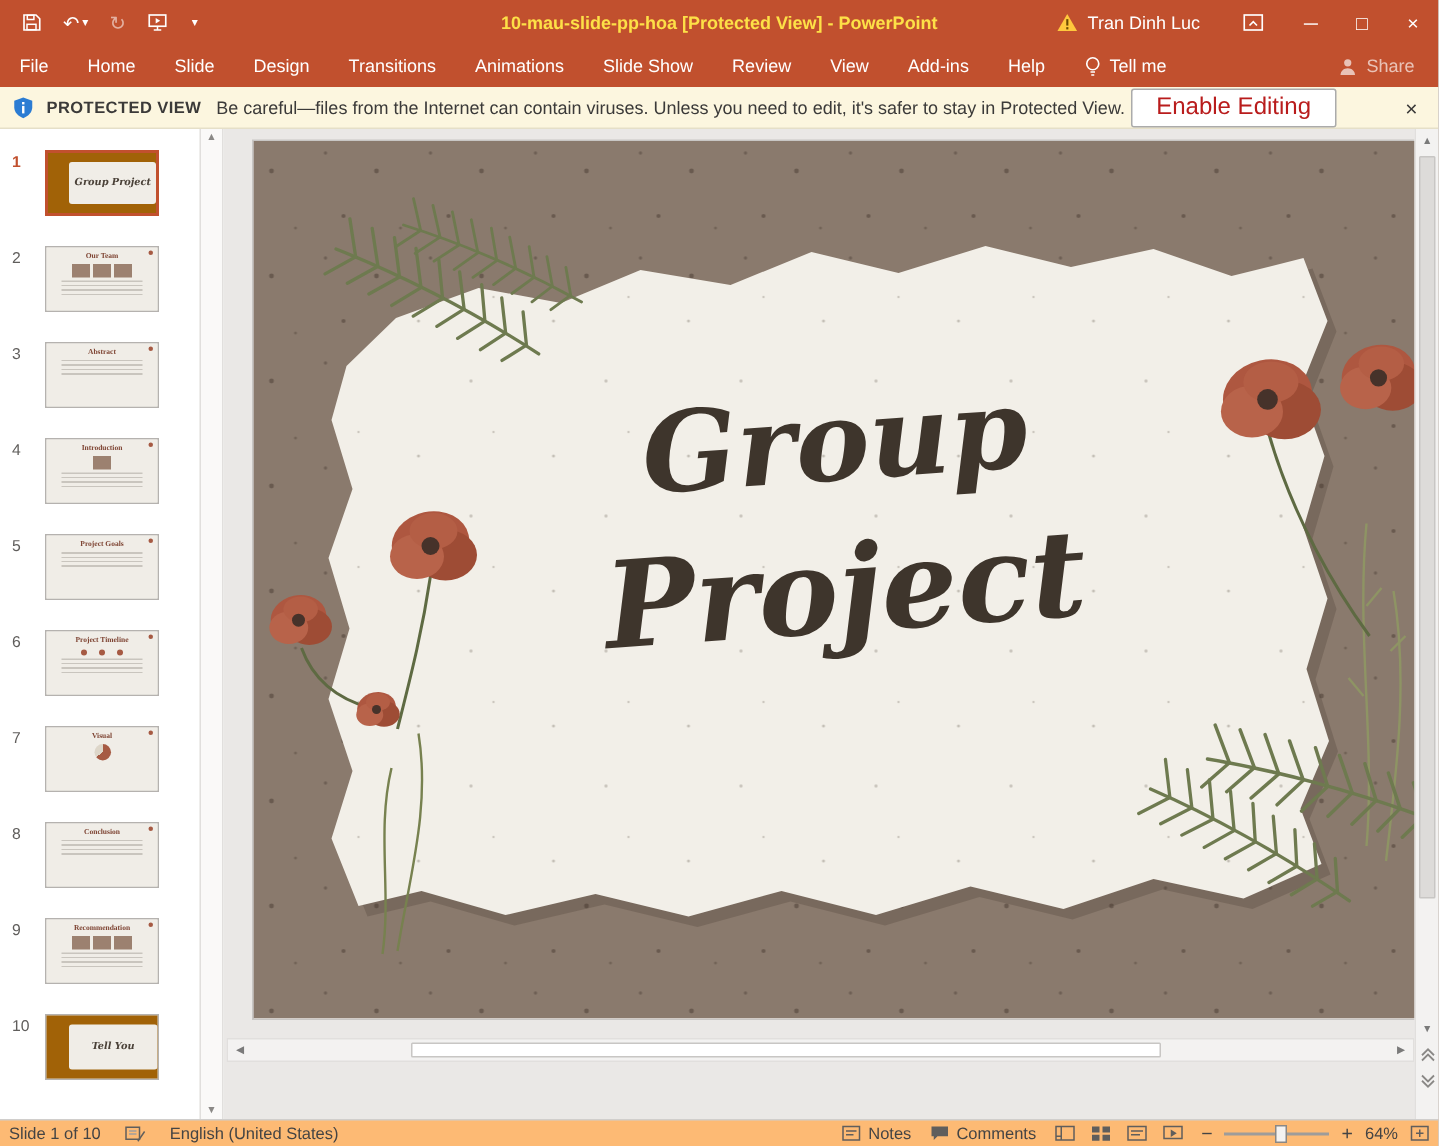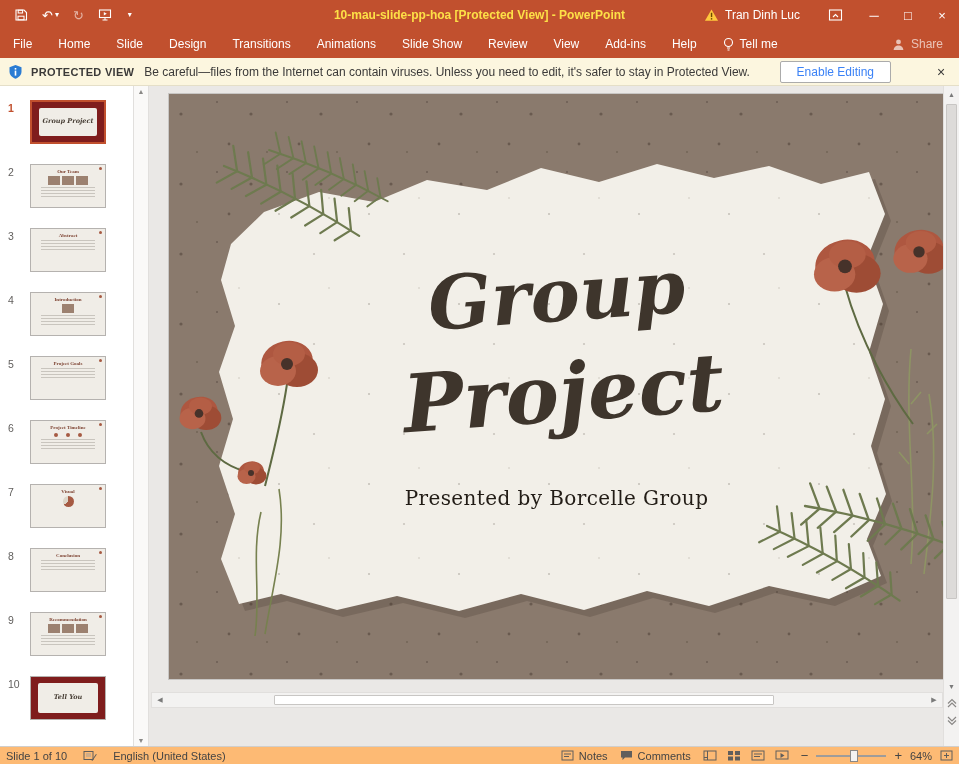--- a/index.html
+++ b/index.html
@@ -22,37 +22,37 @@
   
   .tabsrow { height:28px; background:#C1502E; display:flex; align-items:center; color:#fff; font-size:12px; }
   .rtab { padding:0 13px; height:28px; display:flex; align-items:center; cursor:default; white-space:nowrap; }
   .tellme { display:flex; align-items:center; gap:5px; padding:0 12px; }
   .share { margin-left:auto; display:flex; align-items:center; gap:6px; padding:0 16px; opacity:.65; }
 
   
   .protbar { height:28px; background:#FCF6DF; display:flex; align-items:center; font-size:12px; color:#3B3A39; border-bottom:1px solid #E5DFC8; padding:0 8px; }
   .prot-label { font-weight:bold; font-size:11px; letter-spacing:.3px; margin:0 10px 0 8px; white-space:nowrap; }
   .prot-msg { white-space:nowrap; overflow:hidden; text-overflow:ellipsis; }
-  .prot-btn { margin-left:auto; margin-right:60px; background:#fff; border:1px solid #ABABAB; border-radius:2px; font-size:12px; color:#3b82f6; padding:3px 16px; white-space:nowrap; cursor:pointer; }
+  .prot-btn { margin-left:auto; margin-right:60px; background:#fff; border:1px solid #ABABAB; border-radius:2px; font-size:16px; color:#b91c1c; padding:3px 16px; white-space:nowrap; cursor:pointer; }
   .prot-close { position:absolute; right:8px; font-size:14px; color:#3B3A39; width:20px; text-align:center; cursor:pointer; }
 
   
   .main { display:flex; height:660px; position:relative; }
 
   
   .sidebar { width:133px; background:#fff; padding-top:14px; overflow:hidden; }
   .thumb { display:flex; margin:0 6px 20px 4px; height:44px; }
   .tnum { width:20px; font-size:10.5px; color:#605E5C; text-align:left; padding:2px 0 0 4px; }
   .tnum.sel { color:#C1502E; font-weight:bold; }
   .tbox { width:76px; height:44px; border:1px solid #B5B2AF; background:#F0EDE7; margin-left:6px; cursor:pointer; }
   .tbox.selected { border:2px solid #C1502E; }
   .mini { position:relative; width:100%; height:100%; background:#F0EDE7; overflow:hidden; }
   .mini:not(.script)::after { content:""; position:absolute; top:2px; right:3px; width:3px; height:3px; border-radius:50%; background:#A65A43; }
   .m-title { font-size:5px; font-weight:bold; color:#7E4433; text-align:center; margin-top:4px; font-family:"Liberation Serif", serif; }
-  .mini.script { background:#7f1d1d; display:flex; align-items:center; justify-content:center; }
+  .mini.script { background:#a16207; display:flex; align-items:center; justify-content:flex-end; }
   .m-paper { background:#F0EDE7; width:80%; height:72%; display:flex; align-items:center; justify-content:center; border-radius:2px; }
   .mini.script .m-title { font-family:"DejaVu Serif", serif; font-style:italic; font-size:6.5px; color:#4A4138; margin:0; font-weight:bold; line-height:1.15; }
   .m-lines { margin:2px auto 0; width:72%; height:11px; background:repeating-linear-gradient(to bottom,#C9C5BE 0 1px,transparent 1px 3px); }
   .m-photos { display:flex; gap:2px; justify-content:center; margin-top:2px; }
   .m-photos i { width:12px; height:9px; background:#9C8170; }
   .m-pie { width:11px; height:11px; border-radius:50%; background:conic-gradient(#A65A43 0 65%,#DDD6C9 0); margin:2px auto 0; }
   .m-timeline { display:flex; gap:8px; justify-content:center; align-items:center; margin-top:3px; }
   .m-timeline i { width:4px; height:4px; border-radius:50%; background:#A65A43; }
 
   
@@ -387,21 +387,20 @@
 
           <use href="#poppy" transform="translate(676,170) scale(1.15)"></use>
           <use href="#poppy" transform="translate(750,156) scale(.95)"></use>
           <use href="#poppy" transform="translate(118,268)"></use>
           <use href="#poppy" transform="translate(30,318) scale(.72)"></use>
           <use href="#poppy" transform="translate(82,378) scale(.5)"></use>
         </svg>
 
         <div class="slide-title t1">Group</div>
         <div class="slide-title t2">Project</div>
-        <div class="subtitle">Presented by Borcelle Group</div>
       </div>
 
       <div class="hscroll">
         <span class="sarrow">◀</span>
         <div class="htrack">
             <div class="hthumb"></div>
           </div>
         <span class="sarrow">▶</span>
       </div>
 

